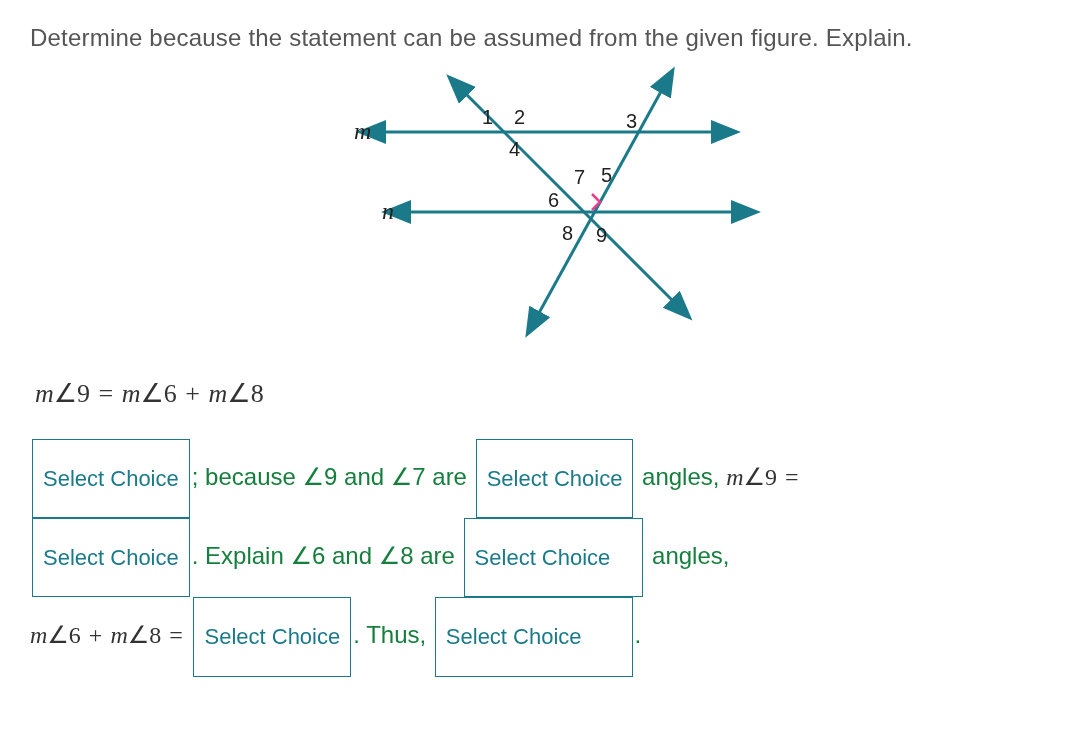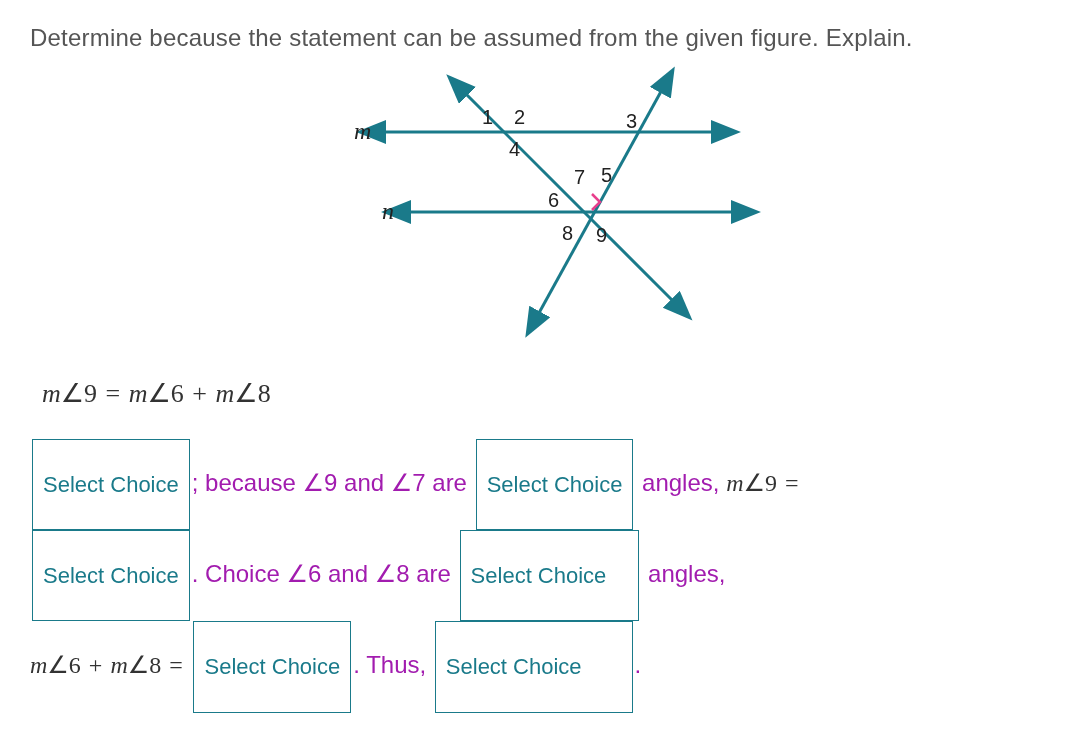--- a/index.html
+++ b/index.html
@@ -24,39 +24,39 @@
   .stroke-line { stroke: #1a7a8a; stroke-width: 3; fill: none; }
   .arrow-head { fill: #1a7a8a; }
   .angle-mark { stroke: #e83e8c; stroke-width: 2.5; fill: none; }
   .fig-label { font-family: 'Times New Roman', serif; font-style: italic; font-size: 24px; fill: #222; }
   .fig-num { font-family: Arial, sans-serif; font-size: 20px; fill: #222; font-weight: 500; }
   .equation {
     font-family: 'Times New Roman', serif;
     font-style: italic;
     font-size: 26px;
     color: #333;
-    margin: 20px 0 30px 12px;
+    margin: 20px 0 30px 5px;
   }
   .fill-line {
     line-height: 2.6;
     font-size: 24px;
     color: #333;
   }
   .choice-box {
     display: inline-block;
     border: 1.5px solid #1a7a8a;
     color: #1a7a8a;
-    padding: 16px 10px;
+    padding: 10px 10px;
     margin: 0 2px;
     font-size: 22px;
     vertical-align: middle;
     background: #fff;
     cursor: pointer;
   }
-  .txt-plain { color: #a21caf; }
+  .txt-plain { color: #15803d; }
   .math { font-family: 'Times New Roman', serif; font-style: italic; }
   .math .op { font-style: normal; padding: 0 2px;}
   .math .num { font-style: normal; }
   .angle-sym { font-style: normal; }
 </style>
 </head>
 <body>
 
 <div class="prompt">Determine because the statement can be assumed from the given figure. Explain.</div>
 
@@ -97,16 +97,16 @@
 </svg>
 </div>
 
 <div class="equation">
   <span class="math"><span>m</span><span class="angle-sym">∠</span><span class="num">9</span> <span class="op">=</span> <span>m</span><span class="angle-sym">∠</span><span class="num">6</span> <span class="op">+</span> <span>m</span><span class="angle-sym">∠</span><span class="num">8</span></span>
 </div>
 
 <div class="fill-line">
   <span class="choice-box">Select Choice</span><span class="txt-plain">; because </span><span class="txt-plain"><span class="angle-sym">∠</span>9 and <span class="angle-sym">∠</span>7 are </span><span class="choice-box">Select Choice</span><span class="txt-plain"> angles, </span><span class="math"><span>m</span><span class="angle-sym">∠</span><span class="num">9</span> <span class="op">=</span></span>
   <br>
-  <span class="choice-box">Select Choice</span><span class="txt-plain">. Choice </span><span class="txt-plain"><span class="angle-sym">∠</span>6 and <span class="angle-sym">∠</span>8 are </span><span class="choice-box" style="padding-right:32px">Select Choice</span> <span class="txt-plain">angles,</span>
+  <span class="choice-box">Select Choice</span><span class="txt-plain">. Explain </span><span class="txt-plain"><span class="angle-sym">∠</span>6 and <span class="angle-sym">∠</span>8 are </span><span class="choice-box" style="padding-right:32px">Select Choice</span> <span class="txt-plain">angles,</span>
   <br>
   <span class="math"><span>m</span><span class="angle-sym">∠</span><span class="num">6</span> <span class="op">+</span> <span>m</span><span class="angle-sym">∠</span><span class="num">8</span> <span class="op">=</span></span> <span class="choice-box">Select Choice</span><span class="txt-plain">. Thus, </span><span class="choice-box" style="padding-right:50px">Select Choice</span><span class="txt-plain">.</span>
 </div>
 
 </body></html>

